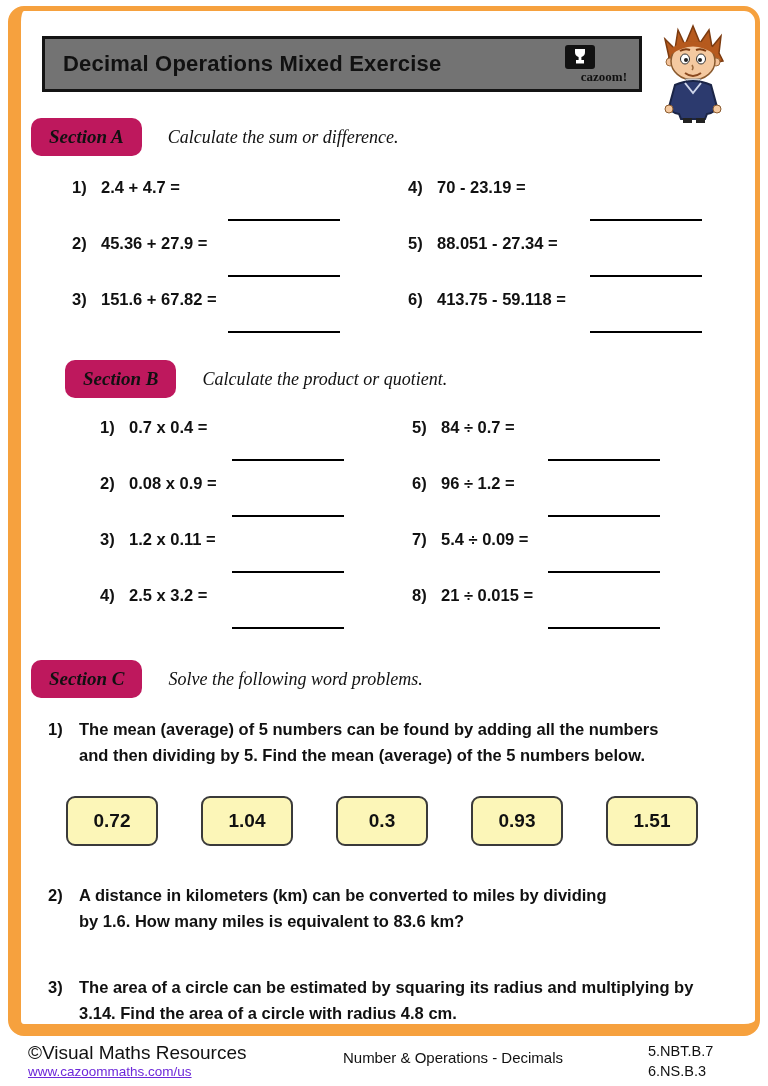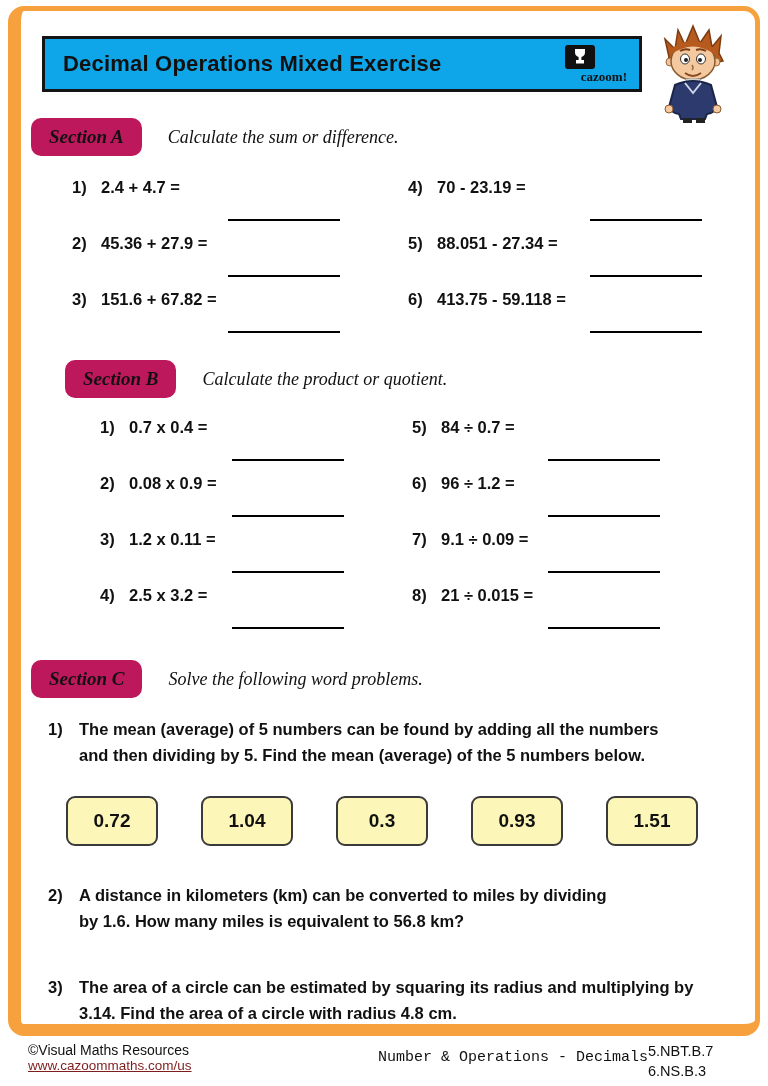--- a/index.html
+++ b/index.html
@@ -9,21 +9,21 @@
   
   .frame {
     position:absolute; left:8px; top:6px; width:752px; height:1030px;
     border:5px solid #F6A13E; border-left-width:13px; border-bottom-width:12px;
     border-radius:16px; background:#fff;
   }
 
   
   .title-box {
     margin:25px 0 0 21px; width:600px; height:56px;
-    border:3px solid #141414; background:#0ea5e9;
+    border:3px solid #141414; background:#737373;
     display:flex; align-items:center; justify-content:space-between;
     padding:0 12px 0 18px;
   }
   .page-title { font-size:22px; font-weight:bold; letter-spacing:.2px; }
   .logo { display:flex; flex-direction:column; align-items:center; line-height:1; }
   .logo-text { font-family:"Liberation Serif", serif; font-weight:bold; font-size:13px; margin-top:1px;margin-left:48px; }
 
   .mascot { position:absolute; top:12px; right:22px; width:78px; height:100px; }
 
   
@@ -64,23 +64,23 @@
   }
   .wp2 { margin-top:36px; }
   .wp3 { margin-top:40px; }
 
   
   .footer {
     position:absolute; left:0; top:1042px; width:768px;
     display:flex; align-items:flex-start; padding:0 30px 0 28px;
   }
   .f-left { width:230px; }
-  .f-copy { font-size:14px; }
-  .f-url { font-size:13.5px; color:#7f1d1d; text-decoration:underline; cursor:pointer; }
-  .f-center { flex:1; text-align:right; font-size:15px; padding-top:7px;font-family:Liberation Mono, monospace; }
+  .f-copy { font-size:19px; }
+  .f-url { font-size:13.5px; color:#6d28d9; text-decoration:underline; cursor:pointer; }
+  .f-center { flex:1; text-align:center; font-size:15px; padding-top:7px; }
   .f-right { width:90px; font-size:14.5px; line-height:1.35; }
 </style>
 </head>
 <body>
 
 <div class="frame">
 
   <div class="title-box">
     <span class="page-title">Decimal Operations Mixed Exercise</span>
     <span class="logo">
@@ -156,21 +156,21 @@
     <div class="prob colL">
       <span class="pnum">2)</span><span class="pexpr">0.08 x 0.9 =</span><span class="line"></span>
     </div>
     <div class="prob colR">
       <span class="pnum">6)</span><span class="pexpr">96 ÷ 1.2 =</span><span class="line"></span>
     </div>
     <div class="prob colL">
       <span class="pnum">3)</span><span class="pexpr">1.2 x 0.11 =</span><span class="line"></span>
     </div>
     <div class="prob colR">
-      <span class="pnum">7)</span><span class="pexpr">9.1 ÷ 0.09 =</span><span class="line"></span>
+      <span class="pnum">7)</span><span class="pexpr">5.4 ÷ 0.09 =</span><span class="line"></span>
     </div>
     <div class="prob colL">
       <span class="pnum">4)</span><span class="pexpr">2.5 x 3.2 =</span><span class="line"></span>
     </div>
     <div class="prob colR">
       <span class="pnum">8)</span><span class="pexpr">21 ÷ 0.015 =</span><span class="line"></span>
     </div>
   </div>
 
   <div class="sec-head mt-c">
@@ -191,21 +191,21 @@
     <span class="abox">1.04</span>
     <span class="abox">0.3</span>
     <span class="abox">0.93</span>
     <span class="abox">1.51</span>
   </div>
 
   <div class="word wp2">
     <span class="wnum">2)</span>
     <span class="wtext">
       <div>A distance in kilometers (km) can be converted to miles by dividing</div>
-      <div>by 1.6. How many miles is equivalent to 56.8 km?</div>
+      <div>by 1.6. How many miles is equivalent to 83.6 km?</div>
     </span>
   </div>
 
   <div class="word wp3">
     <span class="wnum">3)</span>
     <span class="wtext">
       <div>The area of a circle can be estimated by squaring its radius and multiplying by</div>
       <div>3.14. Find the area of a circle with radius 4.8 cm.</div>
     </span>
   </div>

